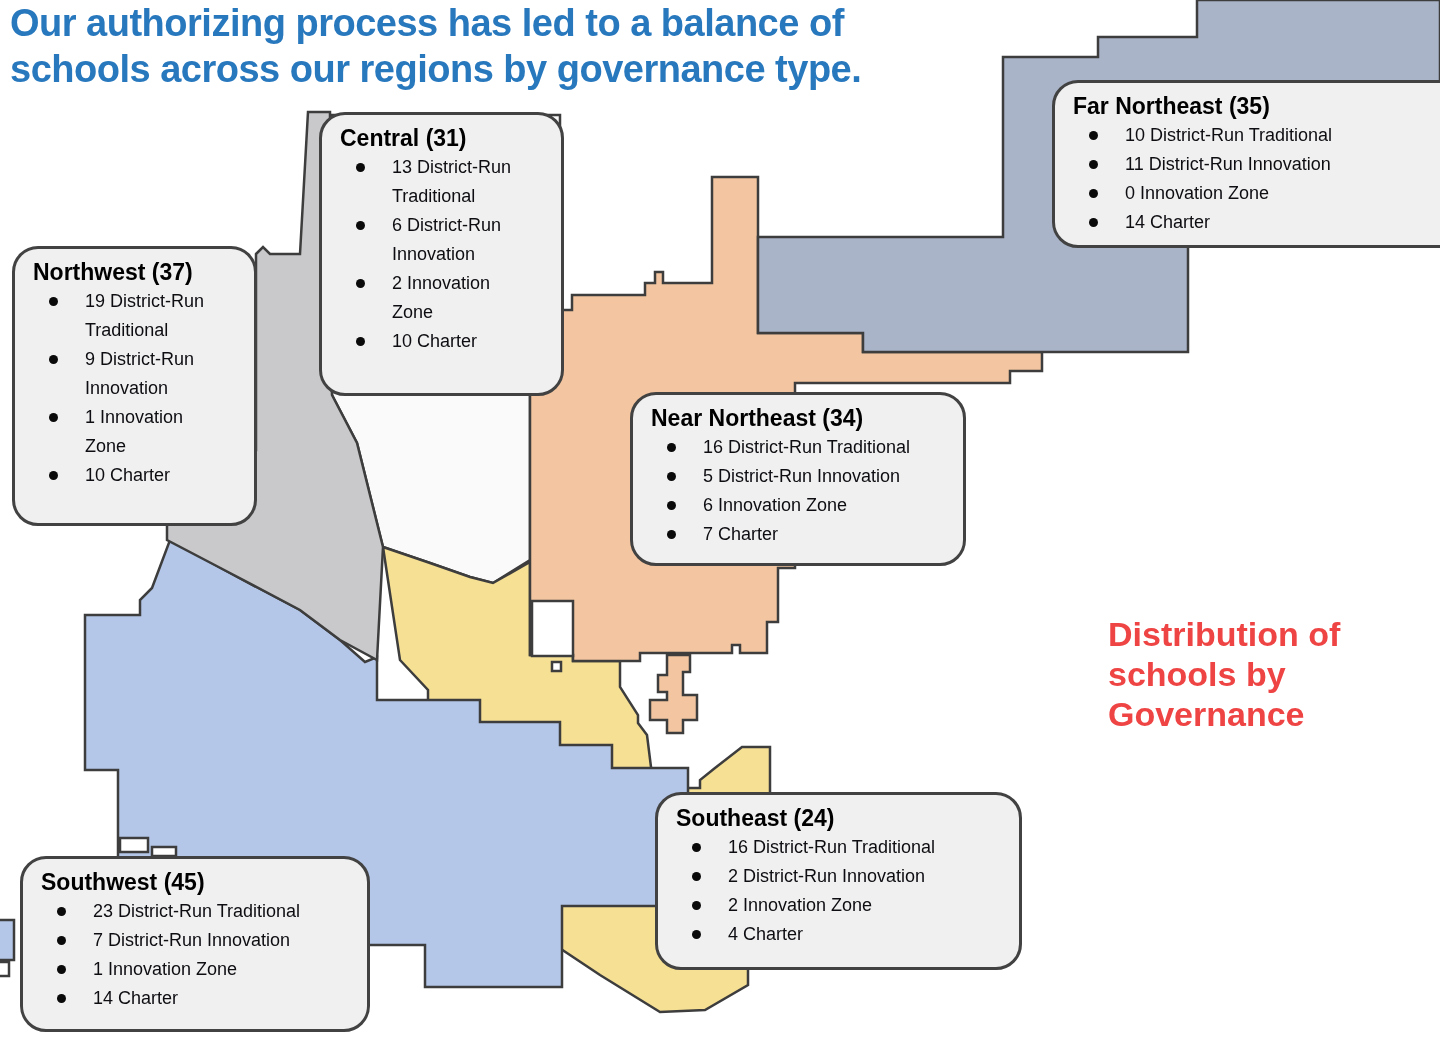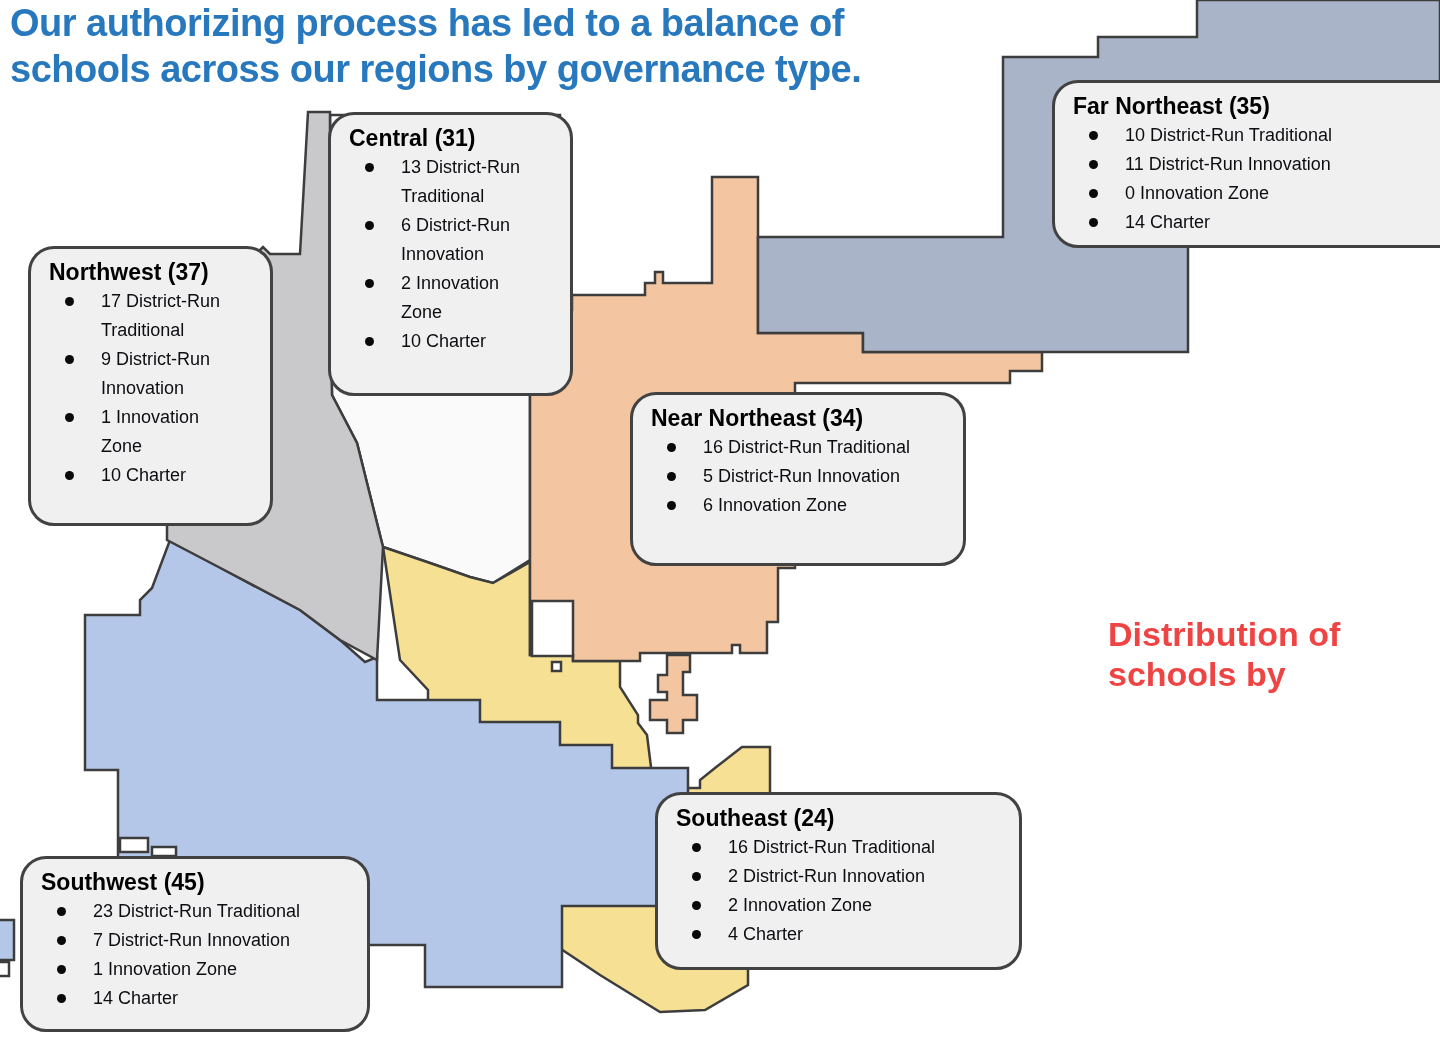--- a/index.html
+++ b/index.html
@@ -27,27 +27,27 @@
   }
   .callout ul{list-style:none;margin:0;padding:0;}
   .callout li{
     position:relative;padding-left:56px;font-size:18px;line-height:29px;
   }
   .callout li::before{
     content:"";position:absolute;left:20px;top:10px;width:9px;height:9px;
     border-radius:50%;background:#0a0a0a;
   }
   .co-northwest{left:12px;top:246px;width:245px;min-height:280px;}
-  .co-central{left:328px;top:112px;width:245px;min-height:284px;}
+  .co-central{left:319px;top:112px;width:245px;min-height:284px;}
   .co-far-northeast{left:1052px;top:80px;width:456px;min-height:168px;}
   .co-near-northeast{left:630px;top:392px;width:336px;min-height:174px;}
   .co-southeast{left:655px;top:792px;width:367px;min-height:178px;}
   .co-southwest{left:20px;top:856px;width:350px;min-height:176px;}
   
-  .co-northwest{padding-right:38px;margin-left:16px;}
+  .co-northwest{padding-right:38px;}
   .co-central{padding-right:38px;}
 </style>
 </head>
 <body>
 
 <div class="stage">
 
   <svg class="map-svg" viewBox="0 0 1440 1047" width="1440" height="1047" preserveAspectRatio="none">
 
     <polygon points="330,115 560,115 560,300 530,300 530,560 493,583 470,577 430,563 383,547 357,443 332,395" fill="#fafafa"></polygon>
@@ -72,26 +72,27 @@
   </svg>
 
   <div class="page-title" style="color:#2878be;">
     <div>Our authorizing process has led to a balance of</div>
     <div>schools across our regions by governance type.</div>
   </div>
 
   <div class="annotation" style="color:#ef4444;">
     <div>Distribution of</div>
     <div>schools by</div>
+    <div>Governance</div>
   </div>
 
   <div class="callout co-northwest">
     <h3>Northwest (37)</h3>
     <ul>
-      <li>17 District-Run Traditional</li>
+      <li>19 District-Run Traditional</li>
       <li>9 District-Run Innovation</li>
       <li>1 Innovation Zone</li>
       <li>10 Charter</li>
     </ul>
   </div>
 
   <div class="callout co-central">
     <h3>Central (31)</h3>
     <ul>
       <li>13 District-Run Traditional</li>
@@ -110,20 +111,21 @@
       <li>14 Charter</li>
     </ul>
   </div>
 
   <div class="callout co-near-northeast">
     <h3>Near Northeast (34)</h3>
     <ul>
       <li>16 District-Run Traditional</li>
       <li>5 District-Run Innovation</li>
       <li>6 Innovation Zone</li>
+      <li>7 Charter</li>
     </ul>
   </div>
 
   <div class="callout co-southeast">
     <h3>Southeast (24)</h3>
     <ul>
       <li>16 District-Run Traditional</li>
       <li>2 District-Run Innovation</li>
       <li>2 Innovation Zone</li>
       <li>4 Charter</li>

